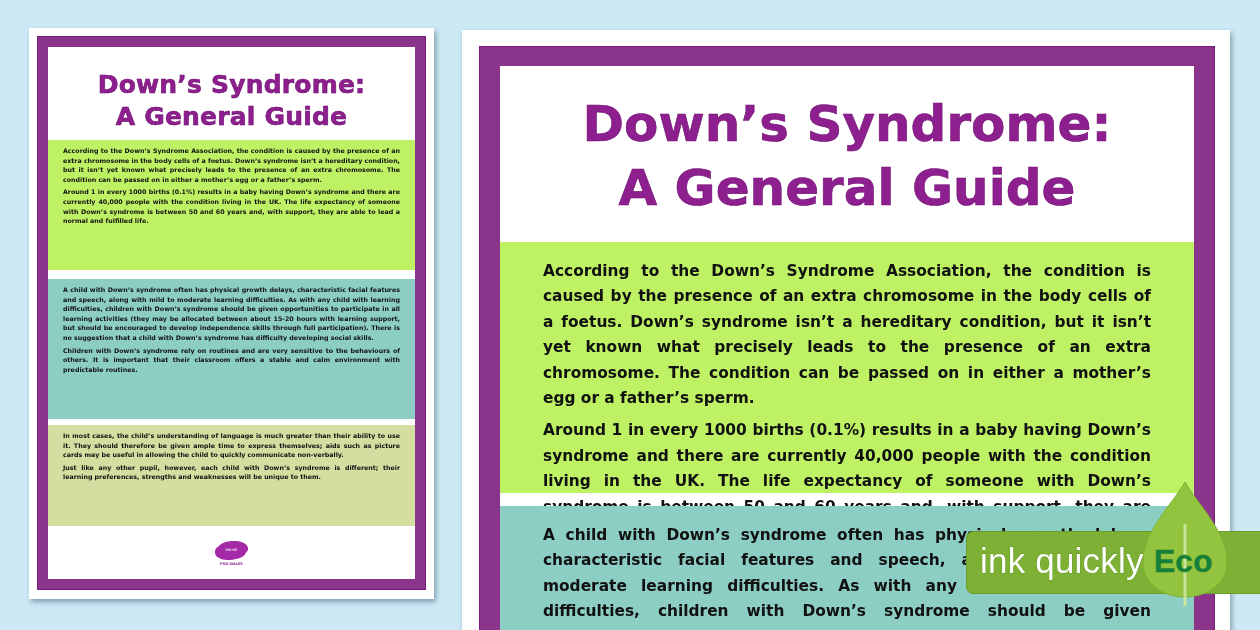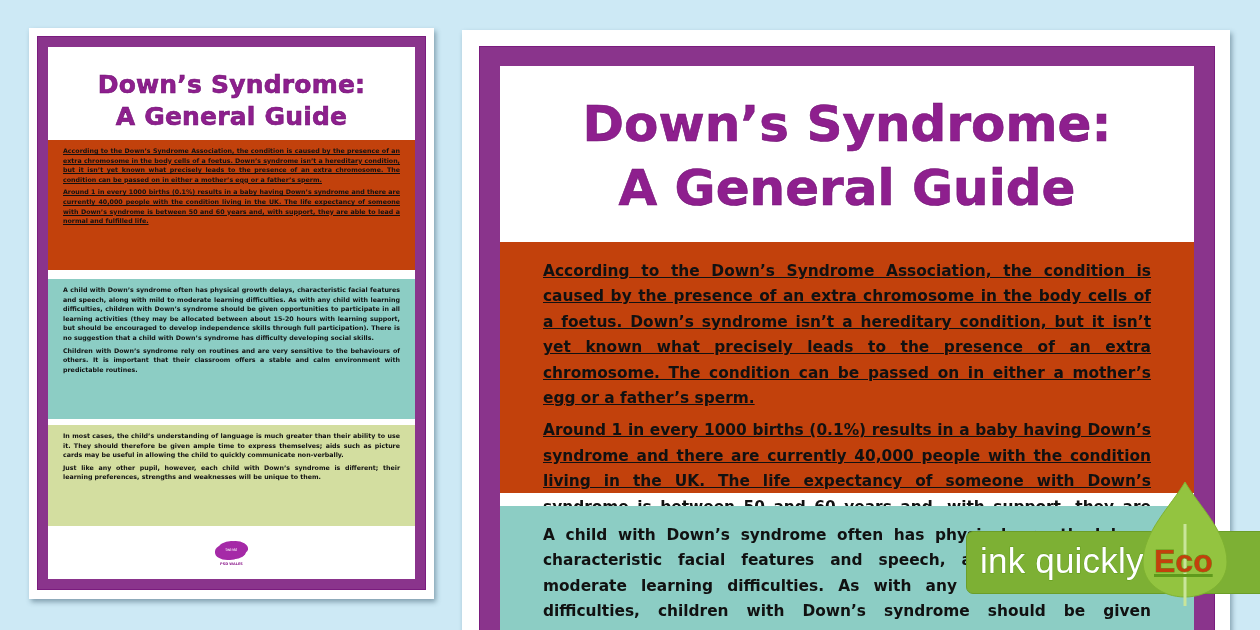--- a/index.html
+++ b/index.html
@@ -32,21 +32,21 @@
     font-weight: bold;
     -webkit-text-stroke: 0.6px #6e0f70;
   }
   .section {
     position: absolute;
     left: 0; right: 0;
     color: #111;
     font-weight: bold;
   }
   .section p { text-align: justify; }
-  .pink { background: #c2410c; text-decoration: underline; }
+  .pink { background: #bef264; }
   .teal { background: #8ccdc4; }
   .lime { background: #d3dea0; }
 
   
   #small .title { font-size: 25px; line-height: 32px; top: 22px; letter-spacing: 0.2px; }
   #small .section { font-size: 6.3px; line-height: 9.6px; padding: 6px 15px 0 15px; }
   #small .section p { margin-bottom: 3px; }
   #small .section p, #big .section p { filter: blur(0.15px); }
 
   
@@ -97,28 +97,27 @@
     -webkit-text-stroke: 0.8px #5f9a1c;
     paint-order: stroke fill;
   }
   .eco-leaf {
     position: absolute;
     left: 1141px; top: 480px;
   }
   .eco-label {
     position: absolute;
     left: 1154px; top: 539px;
-    color: #c2410c;
+    color: #15803d;
     font-family: "Liberation Sans", sans-serif;
     font-weight: bold;
     font-size: 32px;
     line-height: 44px;
     -webkit-text-stroke: 0.8px #5f9a1c;
     paint-order: stroke fill;
-    text-decoration: underline;
   }
 </style>
 </head>
 <body>
 
 <div class="card" id="small" style="left:29px; top:28px; width:405px; height:571px;">
   <div class="frame" style="left:8px; top:8px; width:389px; height:554px;">
     <div class="inner" style="left:10px; top:10px; width:367px; height:532px;">
 
       <div class="title">

